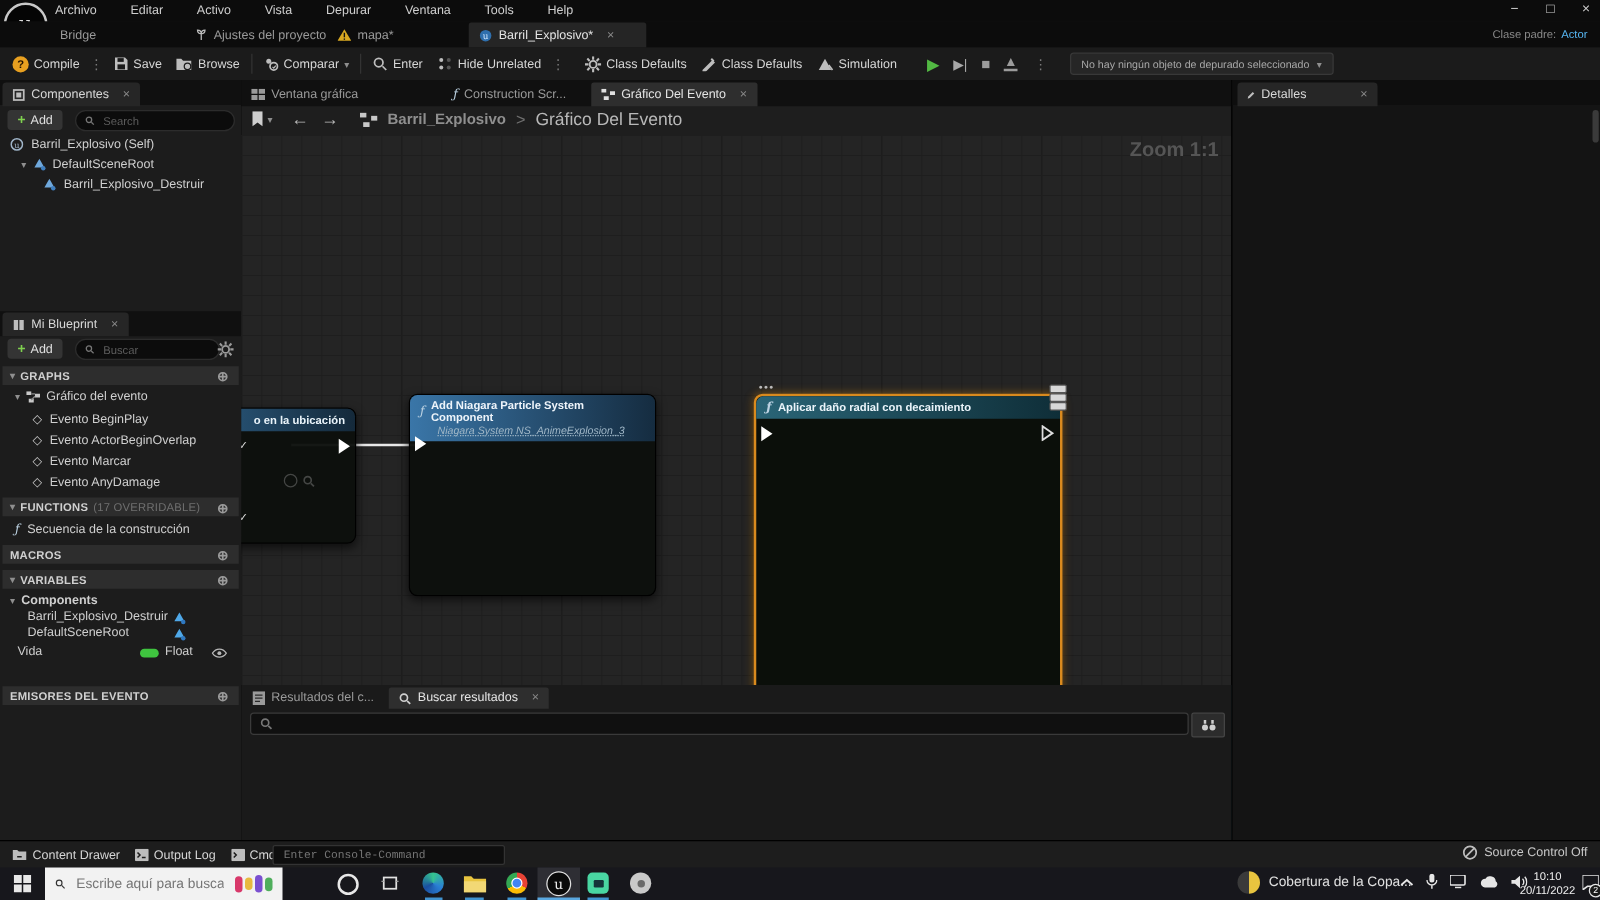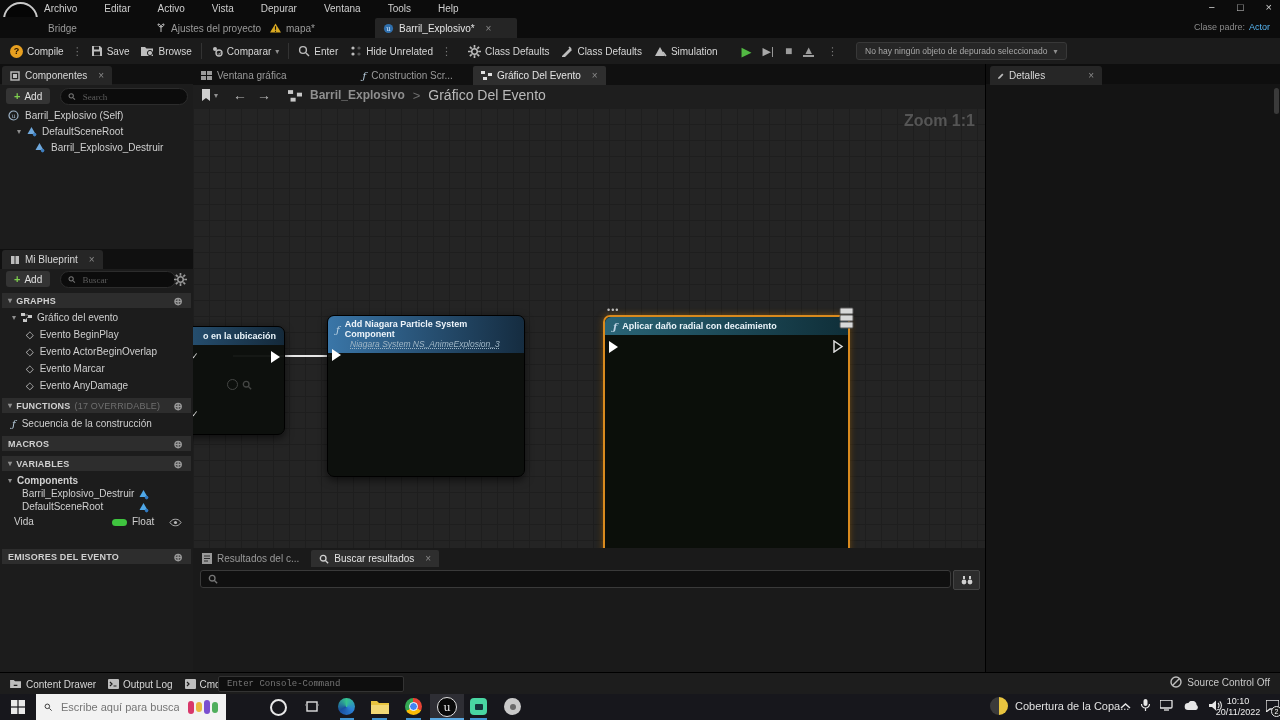--- a/index.html
+++ b/index.html
@@ -12,21 +12,21 @@
   .sep{width:1px;height:16px;background:#333;margin:0 3px;}
   .tab{display:flex;align-items:center;gap:5px;height:20px;padding:0 8px;color:#9a9a9a;font-size:10px;}
   .tab.active{background:#2e2e2e;color:#e4e4e4;border-radius:2px 2px 0 0;}
   .panel-tab{display:flex;align-items:center;gap:5px;height:19px;padding:0 8px;background:#262626;color:#d8d8d8;border-radius:3px 3px 0 0;font-size:10px;}
   .closex{color:#8a8a8a;font-size:10px;margin-left:6px;}
   .sec-hdr{position:absolute;left:2px;right:2px;height:15px;background:#2d2d2d;display:flex;align-items:center;
            padding:0 6px;color:#d0d0d0;font-weight:bold;font-size:9px;letter-spacing:.2px;}
   .plus-circle{position:absolute;right:8px;color:#9a9a9a;font-size:11px;top:1px;}
   .caret{color:#8f8f8f;font-size:8px;}
   .search-box{display:flex;align-items:center;gap:5px;background:#0c0c0c;border:1px solid #2c2c2c;border-radius:9px;height:15px;padding:0 7px;}
-  .search-box input{background:transparent;border:none;color:#bbb;font-size:9px;width:100%;font-family:Liberation Serif, serif;}
+  .search-box input{background:transparent;border:none;color:#bbb;font-size:9px;width:100%;font-family:Liberation Sans, sans-serif;}
   .search-box input::placeholder{color:#5d5d5d;}
   .add-btn{display:flex;align-items:center;gap:4px;background:#343434;border-radius:3px;height:16px;padding:0 8px;color:#e0e0e0;font-size:10px;}
   .add-plus{color:#7fd04f;font-weight:bold;font-size:11px;}
   .tree-lbl{font-size:10px;color:#cfcfcf;}
   .node{position:absolute;background:rgba(13,16,13,.96);border:1px solid #000;border-radius:7px;box-shadow:0 3px 8px rgba(0,0,0,.6);}
   .node-hdr{display:flex;align-items:center;gap:5px;padding:0 8px;height:18px;border-radius:6px 6px 0 0;
             color:#eaf4fa;font-weight:bold;font-size:9px;}
   .exec-out{width:0;height:0;border-left:9px solid #fff;border-top:6px solid transparent;border-bottom:6px solid transparent;}
   .fico{font-family:"DejaVu Serif",serif;font-style:italic;color:#bcd2e2;font-size:10px;}
   .tray-ico{color:#e6e6e6;margin:0 5px;}

